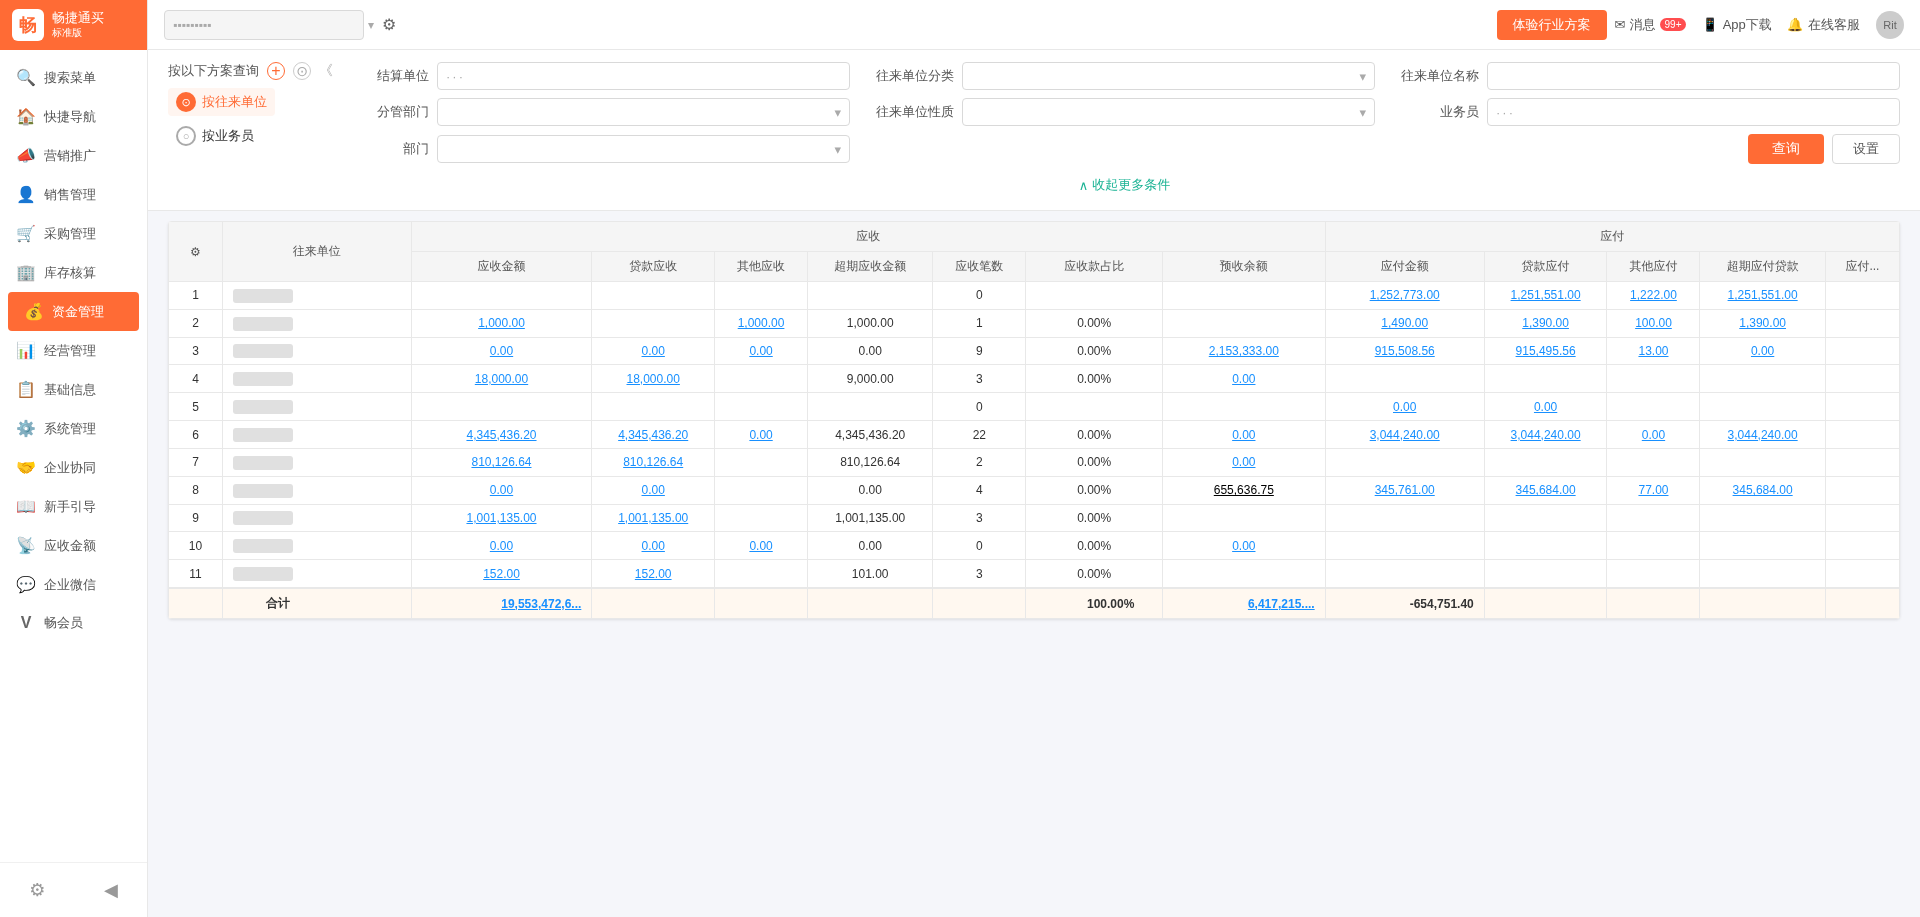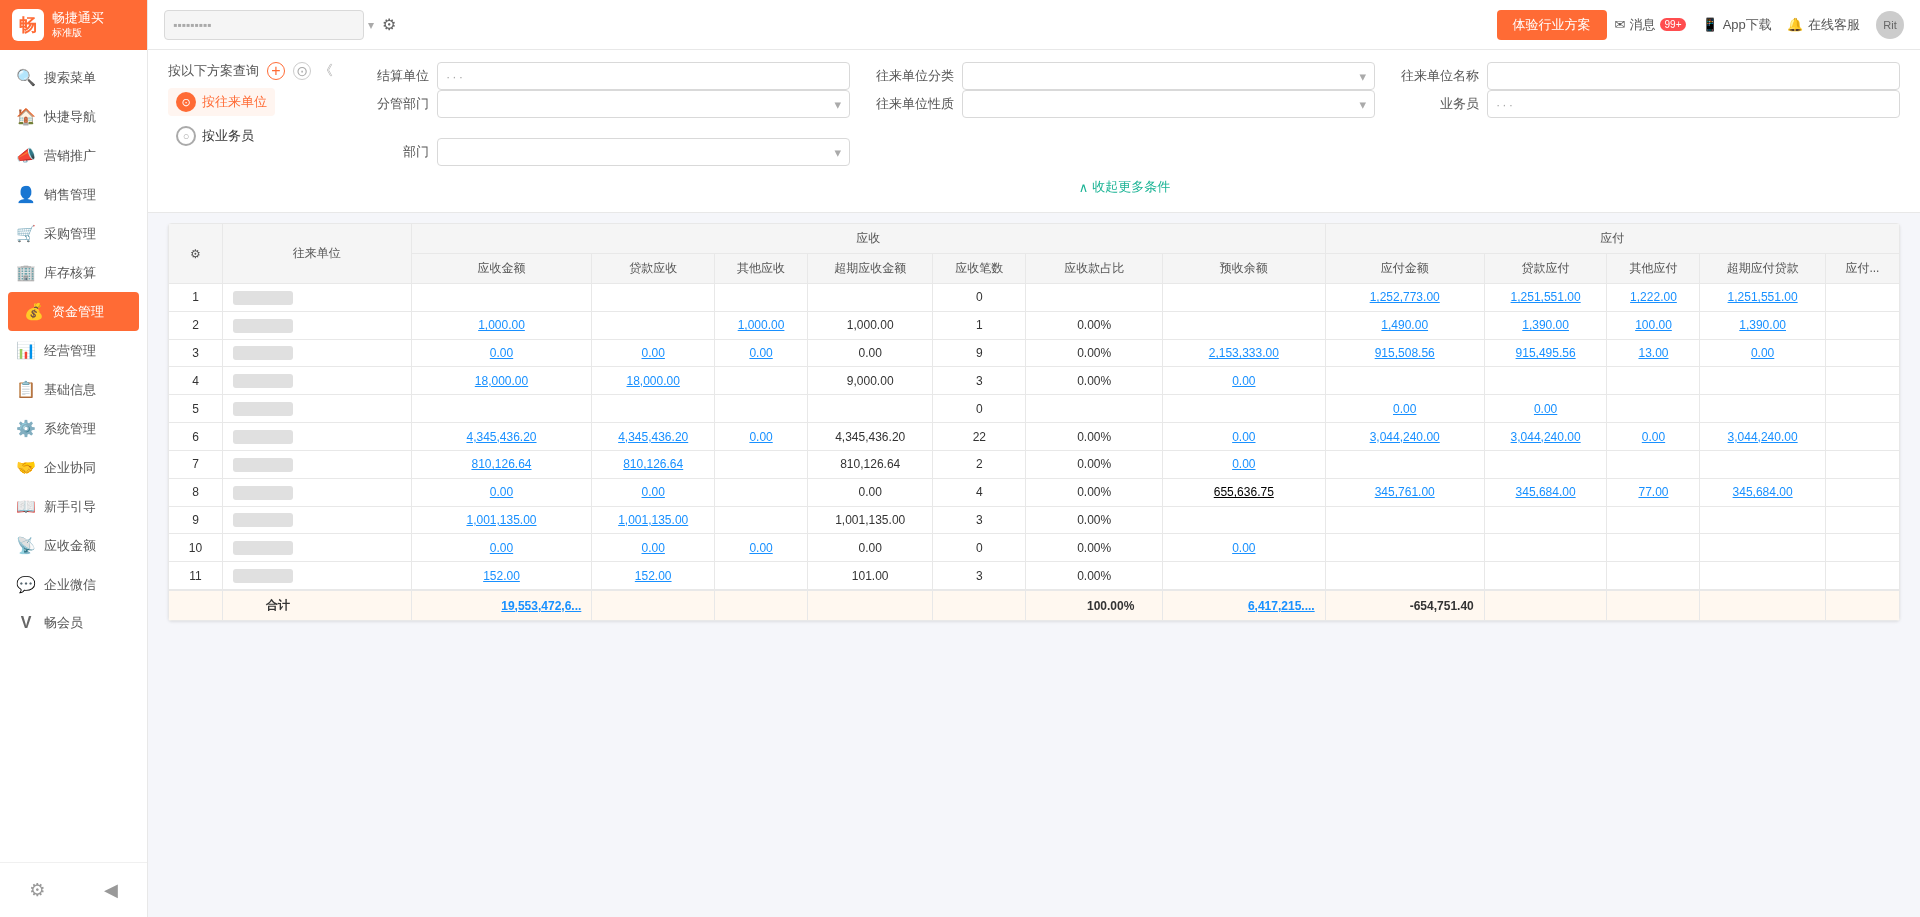--- a/index.html
+++ b/index.html
@@ -250,41 +250,41 @@
               <div class="filter-opt-item">
                 <div class="filter-opt-icon-circle">○</div>
                 <span class="filter-opt-text">按业务员</span>
               </div>
             </div>
           </div>
         </div>
 
         <div style="flex:1;">
 
-          <div style="display:grid; grid-template-columns:1fr 1fr 1fr; gap:10px 24px; margin-bottom:0;">
+          <div style="display:grid; grid-template-columns:1fr 1fr 1fr; gap:10px 24px; margin-bottom:8px;">
             <div class="filter-field">
               <span class="filter-field-label">结算单位</span>
               <div class="filter-input">
                 <span class="filter-input-dots">···</span>
               </div>
             </div>
             <div class="filter-field">
               <span class="filter-field-label">往来单位分类</span>
               <div class="filter-input">
                 <span></span>
                 <span style="color:#aaa;">▾</span>
               </div>
             </div>
             <div class="filter-field">
               <span class="filter-field-label">往来单位名称</span>
               <div class="filter-input"></div>
             </div>
           </div>
 
-          <div style="display:grid; grid-template-columns:1fr 1fr 1fr; gap:10px 24px; margin-bottom:20px;">
+          <div style="display:grid; grid-template-columns:1fr 1fr 1fr; gap:10px 24px; margin-bottom:8px;">
             <div class="filter-field">
               <span class="filter-field-label">分管部门</span>
               <div class="filter-input">
                 <span></span>
                 <span style="color:#aaa;">▾</span>
               </div>
             </div>
             <div class="filter-field">
               <span class="filter-field-label">往来单位性质</span>
               <div class="filter-input">
@@ -302,20 +302,24 @@
 
           <div style="display:grid; grid-template-columns:1fr 1fr 1fr; gap:10px 24px; margin-bottom:8px;">
             <div class="filter-field">
               <span class="filter-field-label">部门</span>
               <div class="filter-input">
                 <span></span>
                 <span style="color:#aaa;">▾</span>
               </div>
             </div>
             <div></div>
+            <div style="display:flex; align-items:center; justify-content:flex-end; gap:8px;">
+              <button class="btn-query">查询</button>
+              <button class="btn-setting">设置</button>
+            </div>
           </div>
 
           <div class="filter-collapse">
             <span>∧</span>
             <span>收起更多条件</span>
           </div>
         </div>
       </div>
     </div>
 

